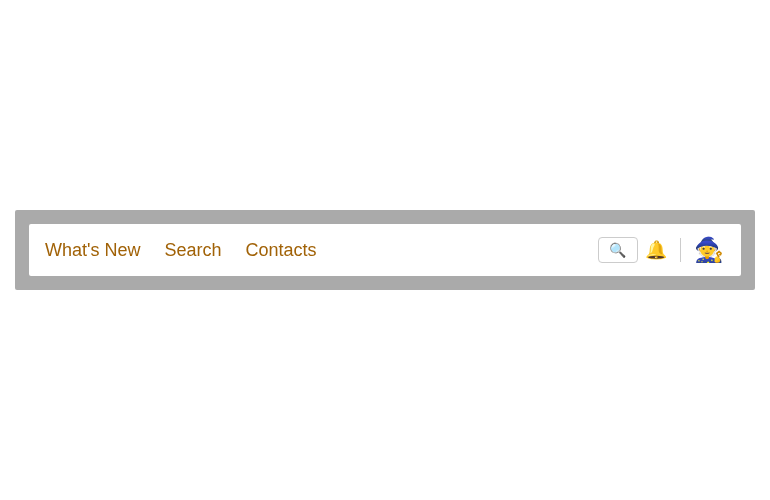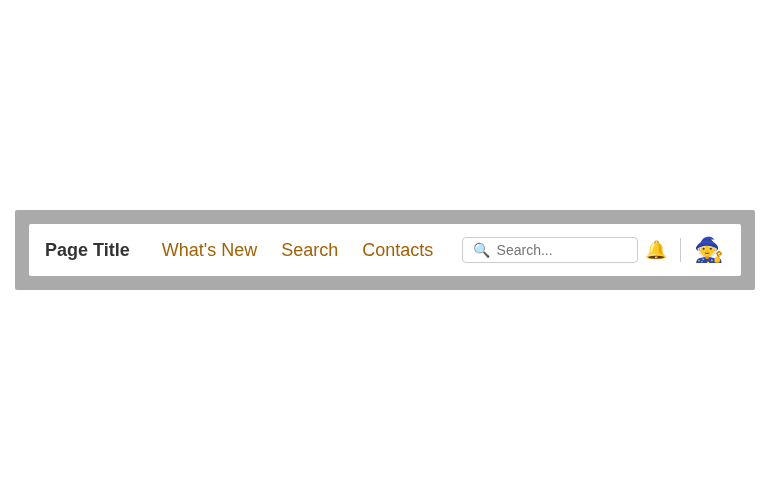--- a/index.html
+++ b/index.html
@@ -106,32 +106,30 @@
       justify-content: center;
       font-size: 24px;
     }
   </style>
 </head>
 <body>
 
 <div class="outer-container">
   <nav class="navbar">
 
-    <div class="nav-brand">Page Title</div>
 
     <div class="nav-links">
       <a class="nav-link">What's New</a>
       <a class="nav-link">Search</a>
       <a class="nav-link">Contacts</a>
     </div>
 
     <div class="nav-right">
       <div class="search-container">
         <span class="search-icon">🔍</span>
-        <input class="search-input" type="text" placeholder="Search..." style="">
       </div>
 
       <span class="bell-icon">🔔</span>
 
       <div class="divider"></div>
 
       <div class="avatar-icon">🧙</div>
     </div>
 
   </nav>

